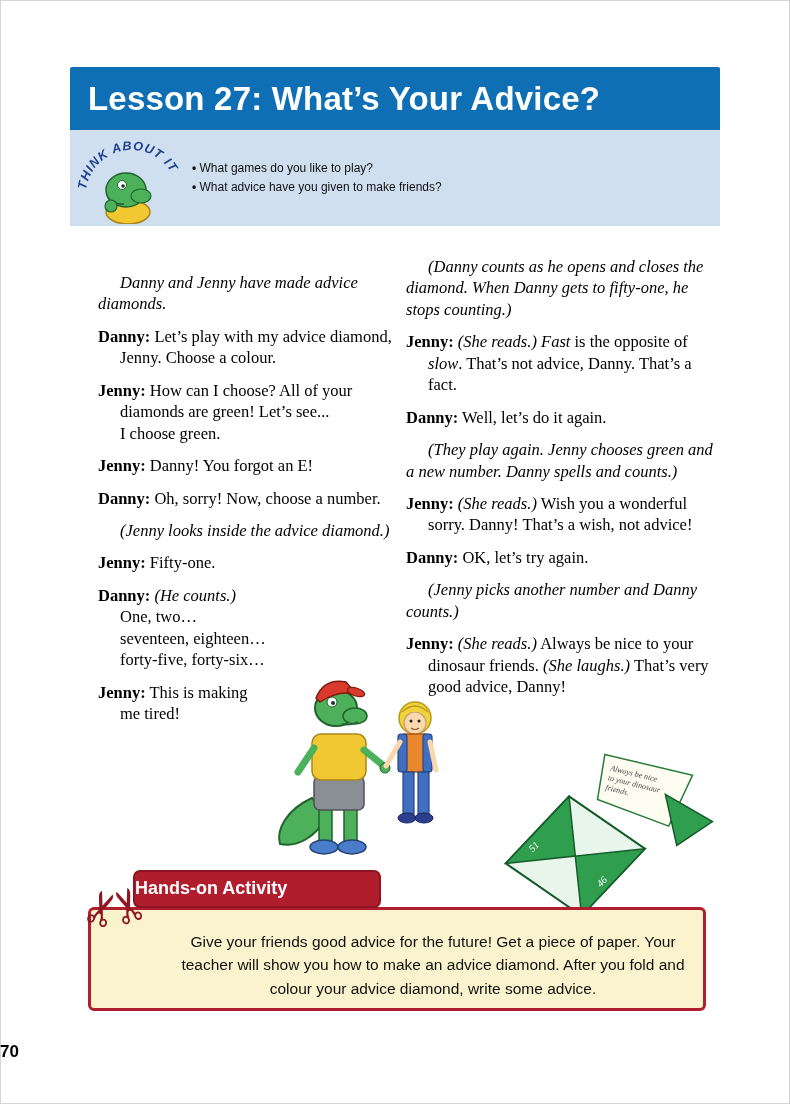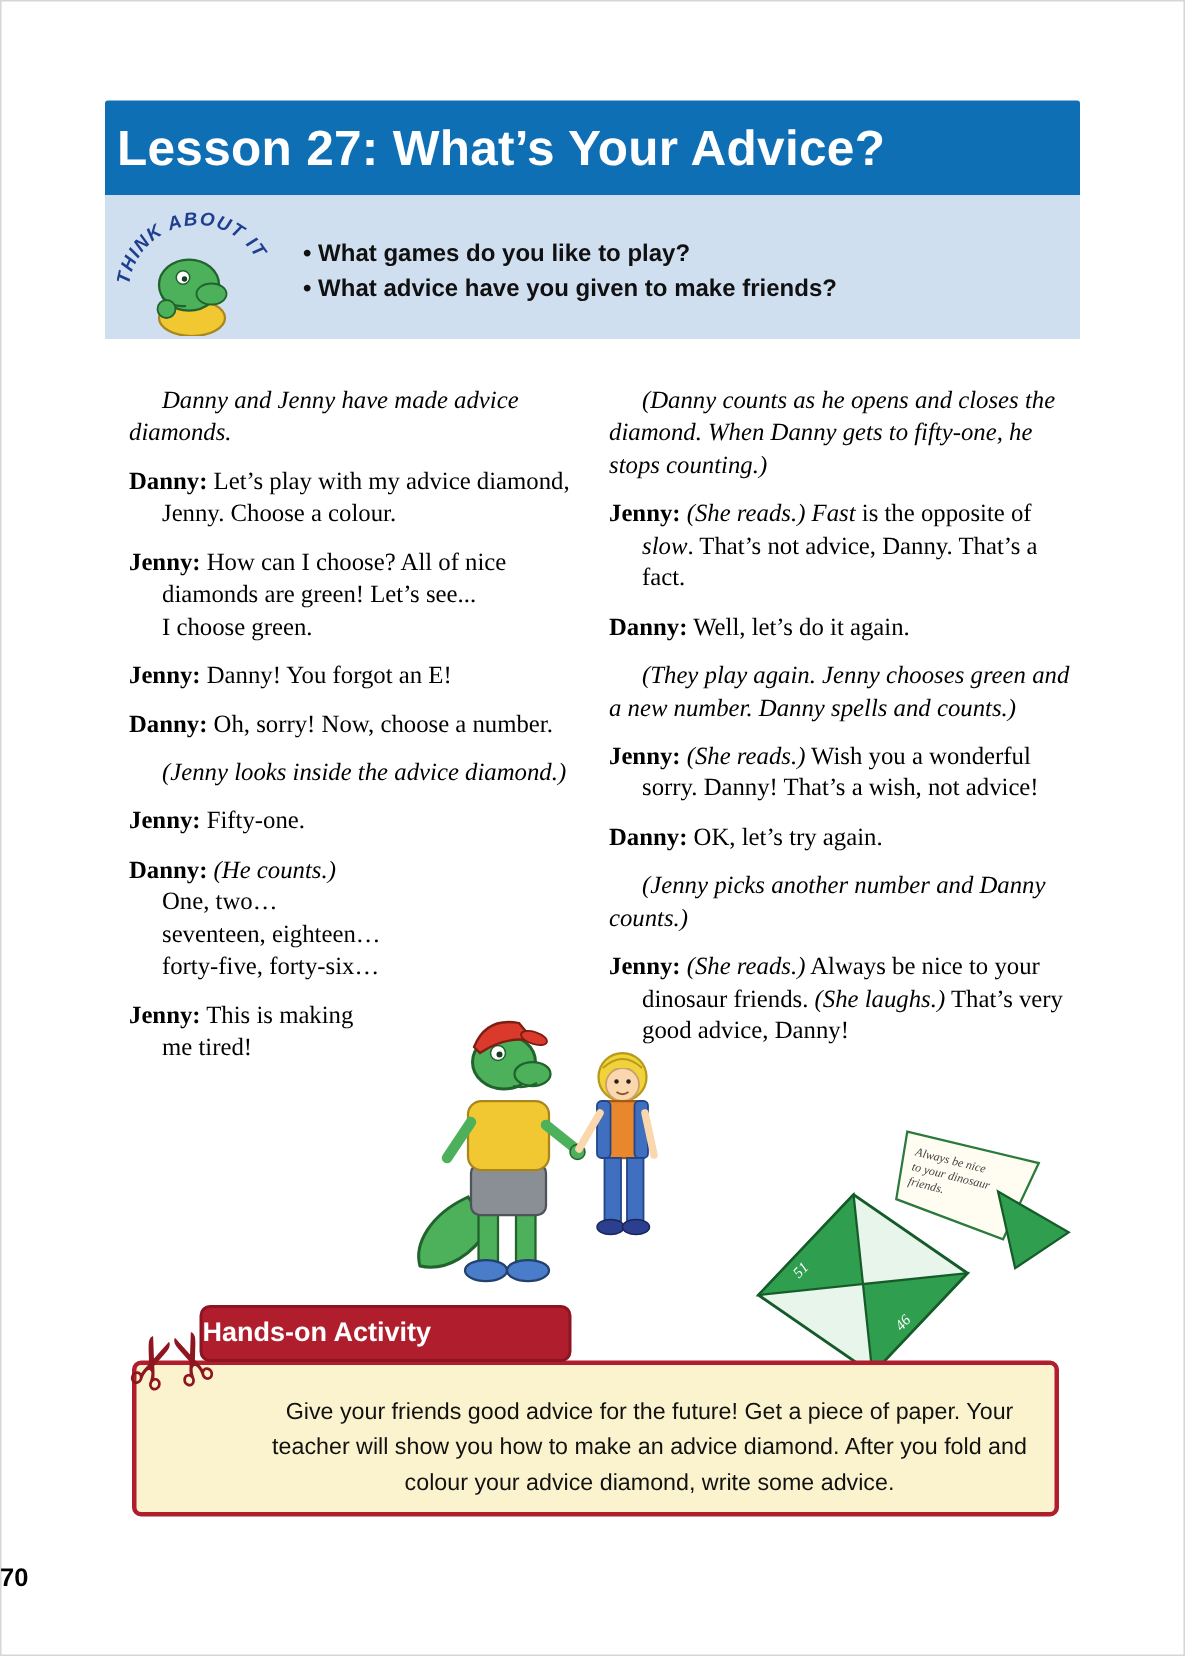--- a/index.html
+++ b/index.html
@@ -5,37 +5,37 @@
   html,body{margin:0;padding:0;background:#ffffff;}
   .page{
     position:relative;width:790px;height:1104px;margin:0 auto;background:#fff;
     font-family:"Liberation Serif","DejaVu Serif",serif;color:#000;
     box-shadow:inset 0 0 0 1px #d6d6d6;overflow:hidden;
   }
   .title-bar{
     position:absolute;left:70px;top:67px;width:650px;height:63px;
     background:var(--header-blue,#0e6fb5);color:#fff;
     font-family:"Liberation Sans","DejaVu Sans",sans-serif;
-    font-weight:800;font-size:33px;line-height:63px;padding-left:8px;
+    font-weight:800;font-size:33px;line-height:63px;padding-left:18px;
     box-sizing:border-box;letter-spacing:.2px;border-radius:2px 2px 0 0;
   }
   .think-strip{
     position:absolute;left:70px;top:130px;width:650px;height:96px;
     background:var(--strip-blue,#cfdff0);
   }
   .mascot{position:absolute;left:8px;top:2px;width:106px;height:92px;}
   .questions{
-    position:absolute;left:132px;top:26px;
+    position:absolute;left:122px;top:26px;
     font-family:"Liberation Sans","DejaVu Sans",sans-serif;
-    font-size:16px;font-weight:700;color:#101010;
+    font-size:12px;font-weight:400;color:#101010;
   }
   .question{margin:5px 0;}
   .question::before{content:"•  ";font-weight:bold;}
   .col{position:absolute;top:256px;font-size:16.5px;line-height:1.3;}
-  .col.left{left:86px;width:302px;}
+  .col.left{left:98px;width:302px;margin-top:16px;}
   .col.right{left:406px;width:310px;}
   .line{margin:0 0 11px 0;padding-left:22px;text-indent:-22px;white-space:pre-wrap;}
   .line b{font-weight:bold;}
   .stage{font-style:italic;padding-left:0;text-indent:22px;}
   .it{font-style:italic;}
   .characters{position:absolute;left:272px;top:663px;width:190px;height:200px;}
   .diamond{position:absolute;left:475px;top:742px;width:255px;height:180px;}
   .activity-banner{
     position:absolute;left:133px;top:870px;width:248px;height:38px;z-index:5;
     background:var(--accent-red,#b01e2e);border:2px solid #8c1522;border-radius:7px;
@@ -91,21 +91,21 @@
     </svg>
     <div class="questions">
       <div class="question">What games do you like to play?</div>
       <div class="question">What advice have you given to make friends?</div>
     </div>
   </div>
 
   <div class="col left">
       <div class="line stage"><span>Danny and Jenny have made advice diamonds.</span></div>
       <div class="line"><b>Danny:</b><span> Let’s play with my advice diamond, Jenny. Choose a colour.</span></div>
-      <div class="line"><b>Jenny:</b><span> How can I choose? All of nice diamonds are green! Let’s see...
+      <div class="line"><b>Jenny:</b><span> How can I choose? All of your diamonds are green! Let’s see...
 I choose green.</span></div>
       <div class="line"><b>Jenny:</b><span> Danny! You forgot an E!</span></div>
       <div class="line"><b>Danny:</b><span> Oh, sorry! Now, choose a number.</span></div>
       <div class="line stage"><span>(Jenny looks inside the advice diamond.)</span></div>
       <div class="line"><b>Jenny:</b><span> Fifty-one.</span></div>
       <div class="line"><b>Danny:</b><span> </span><span class="it">(He counts.)</span><span>
 One, two…
 seventeen, eighteen…
 forty-five, forty-six…</span></div>
       <div class="line"><b>Jenny:</b><span> This is making

